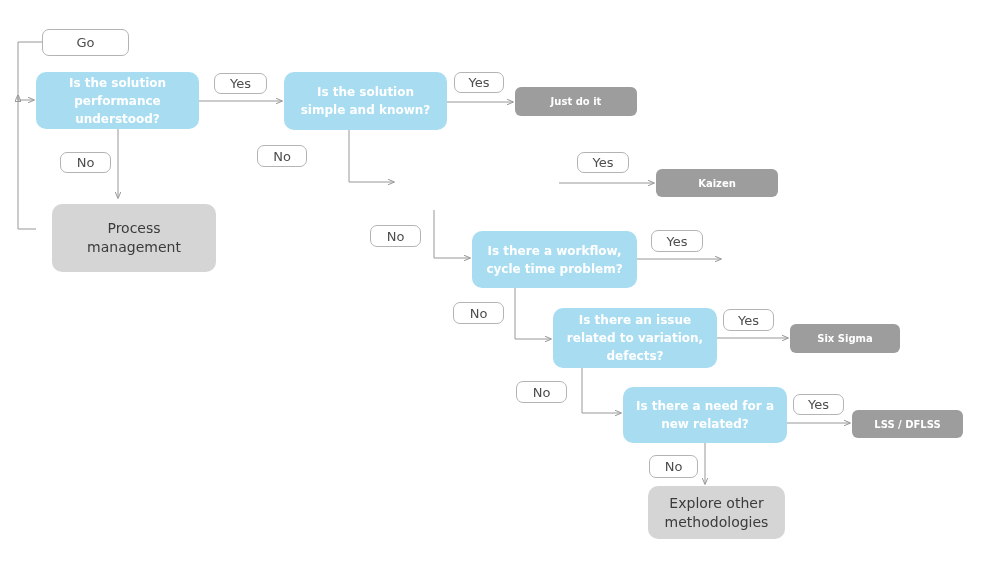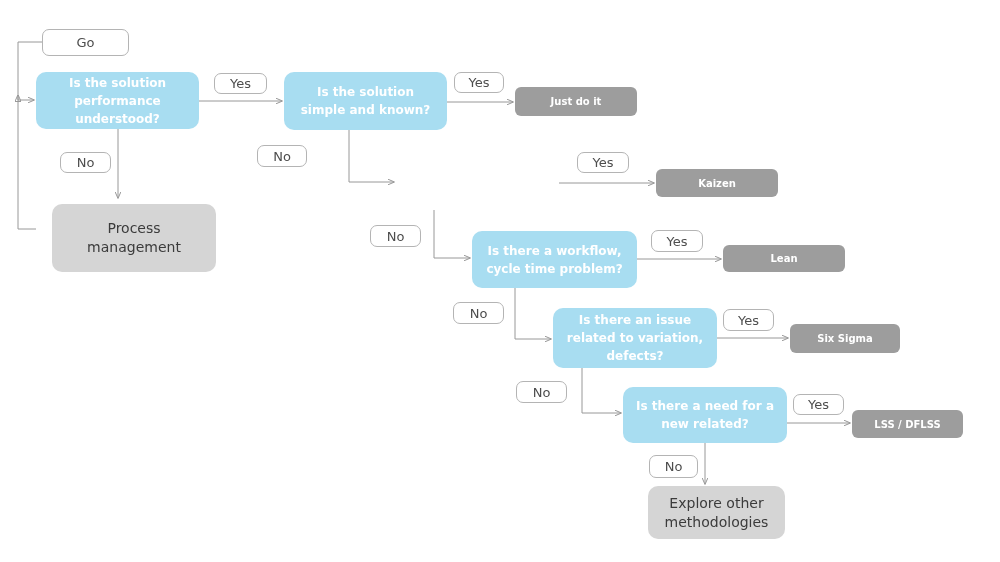--- a/index.html
+++ b/index.html
@@ -68,21 +68,20 @@
   <div class="node q" style="left:472px;top:231px;width:165px;height:57px;">Is there a workflow,
 cycle time problem?</div>
   <div class="node q" style="left:553px;top:308px;width:164px;height:60px;">Is there an issue
 related to variation,
 defects?</div>
   <div class="node q" style="left:623px;top:387px;width:164px;height:56px;">Is there a need for a
 new related?</div>
 
   <div class="node result" style="left:515px;top:87px;width:122px;height:29px;">Just do it</div>
   <div class="node result" style="left:656px;top:169px;width:122px;height:28px;">Kaizen</div>
-  <div class="node result" style="left:723px;top:245px;width:122px;height:27px;">Lean</div>
   <div class="node result" style="left:790px;top:324px;width:110px;height:29px;text-align:center;">Six Sigma</div>
   <div class="node result" style="left:852px;top:410px;width:111px;height:28px;">LSS / DFLSS</div>
 
   <div class="node terminal" style="left:36px;top:204px;width:164px;height:68px;margin-left:16px;">Process
 management</div>
   <div class="node terminal" style="left:648px;top:486px;width:137px;height:53px;">Explore other
 methodologies</div>
 
   <div class="node lbl" style="left:214px;top:73px;width:53px;height:21px;">Yes</div>
   <div class="node lbl" style="left:60px;top:152px;width:51px;height:21px;">No</div>

